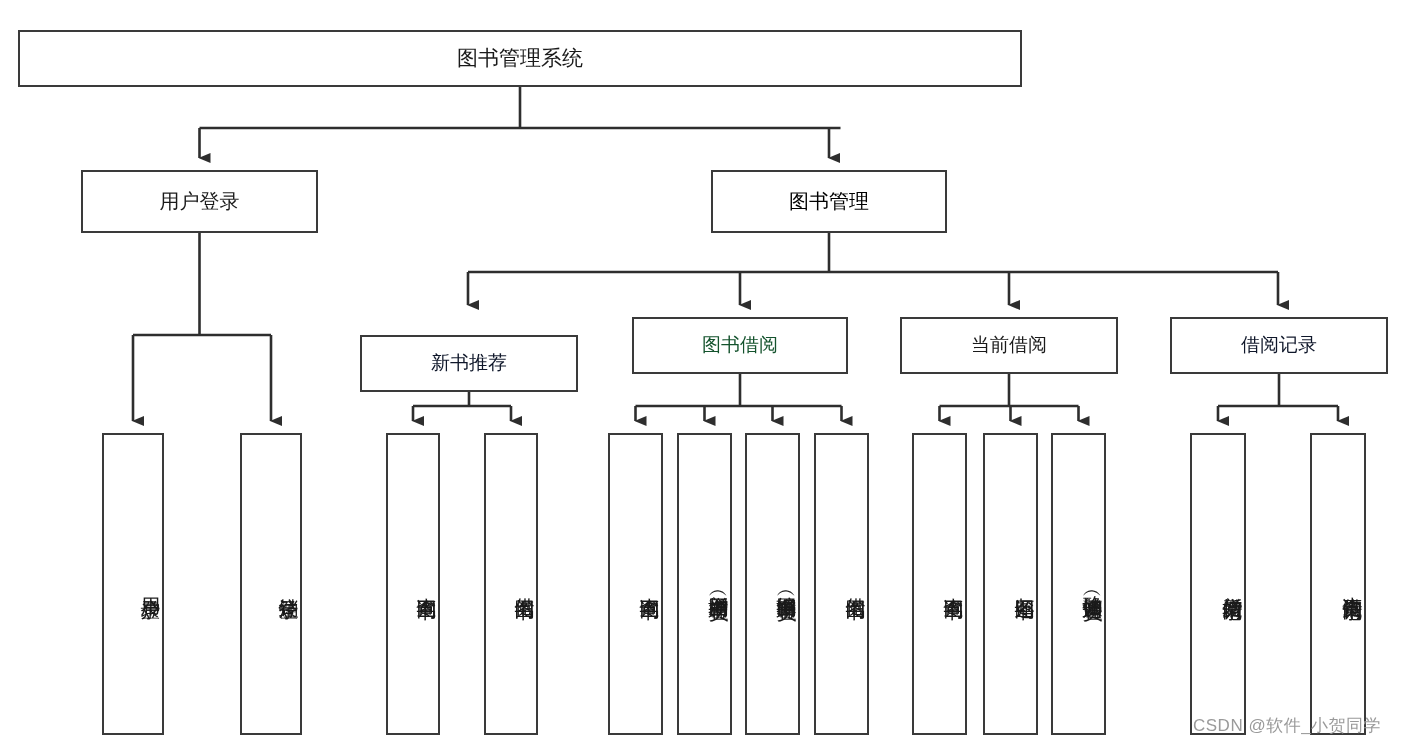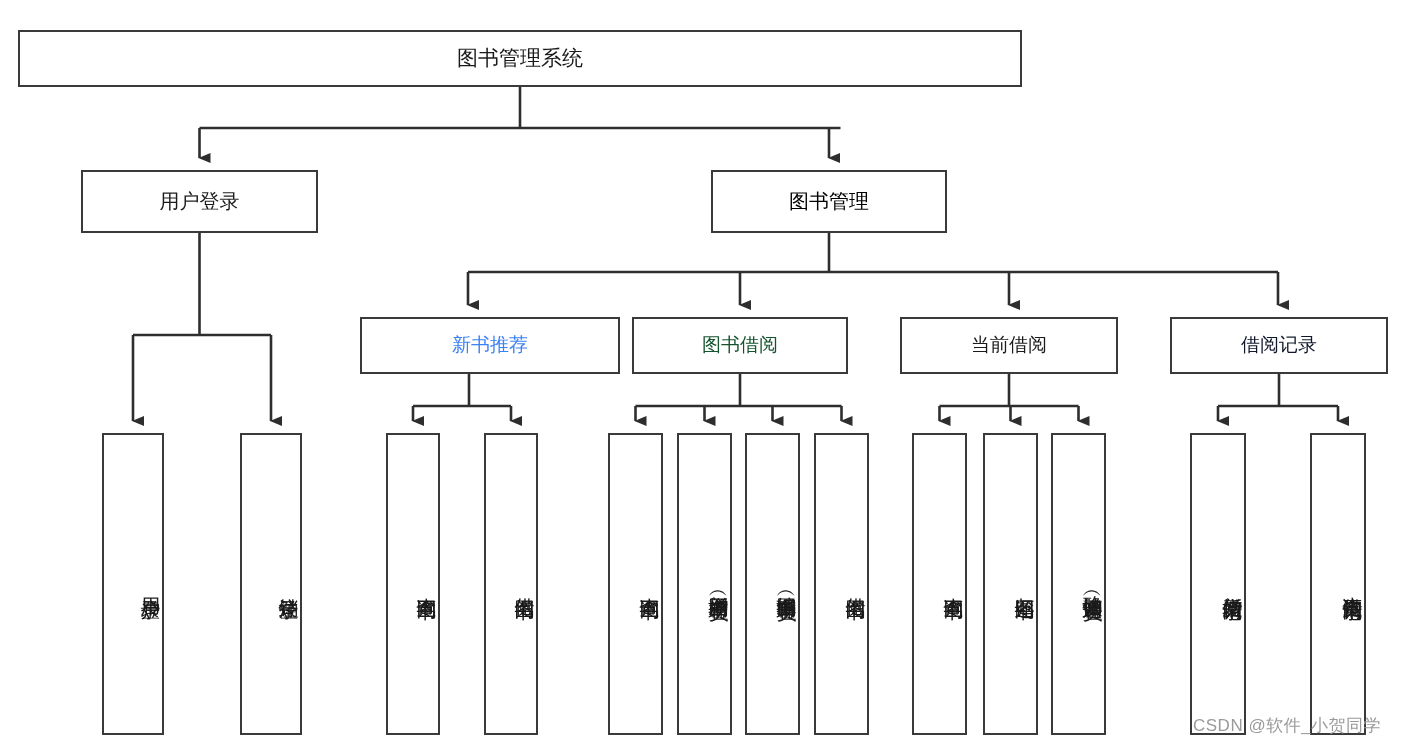--- a/index.html
+++ b/index.html
@@ -129,21 +129,21 @@
     <span class="label">图书管理系统</span>
   </div>
 
   <div class="node level-2" style="left: 81px; top: 170px; width: 237px; height: 63px; border-color: rgb(58, 58, 58); background: rgb(255, 255, 255); color: rgb(26, 26, 26);">
     <span class="label">用户登录</span>
   </div>
   <div class="node level-2" style="left: 711px; top: 170px; width: 236px; height: 63px; border-color: rgb(58, 58, 58); background: rgb(255, 255, 255); color: #000000;">
     <span class="label">图书管理</span>
   </div>
 
-  <div class="node level-3" style="left: 360px; top: 317px; width: 260px; height: 57px; border-color: rgb(58, 58, 58); background: rgb(255, 255, 255); color: #3b82f6;">
+  <div class="node level-3" style="left: 360px; top: 335px; width: 218px; height: 57px; border-color: rgb(58, 58, 58); background: rgb(255, 255, 255); color: #0f172a;">
     <span class="label">新书推荐</span>
   </div>
   <div class="node level-3" style="left: 632px; top: 317px; width: 216px; height: 57px; border-color: rgb(58, 58, 58); background: rgb(255, 255, 255); color: #14532d;">
     <span class="label">图书借阅</span>
   </div>
   <div class="node level-3" style="left: 900px; top: 317px; width: 218px; height: 57px; border-color: rgb(58, 58, 58); background: rgb(255, 255, 255); color: rgb(26, 26, 26);">
     <span class="label">当前借阅</span>
   </div>
   <div class="node level-3" style="left: 1170px; top: 317px; width: 218px; height: 57px; border-color: rgb(58, 58, 58); background: rgb(255, 255, 255); color: #0f172a;">
     <span class="label">借阅记录</span>

